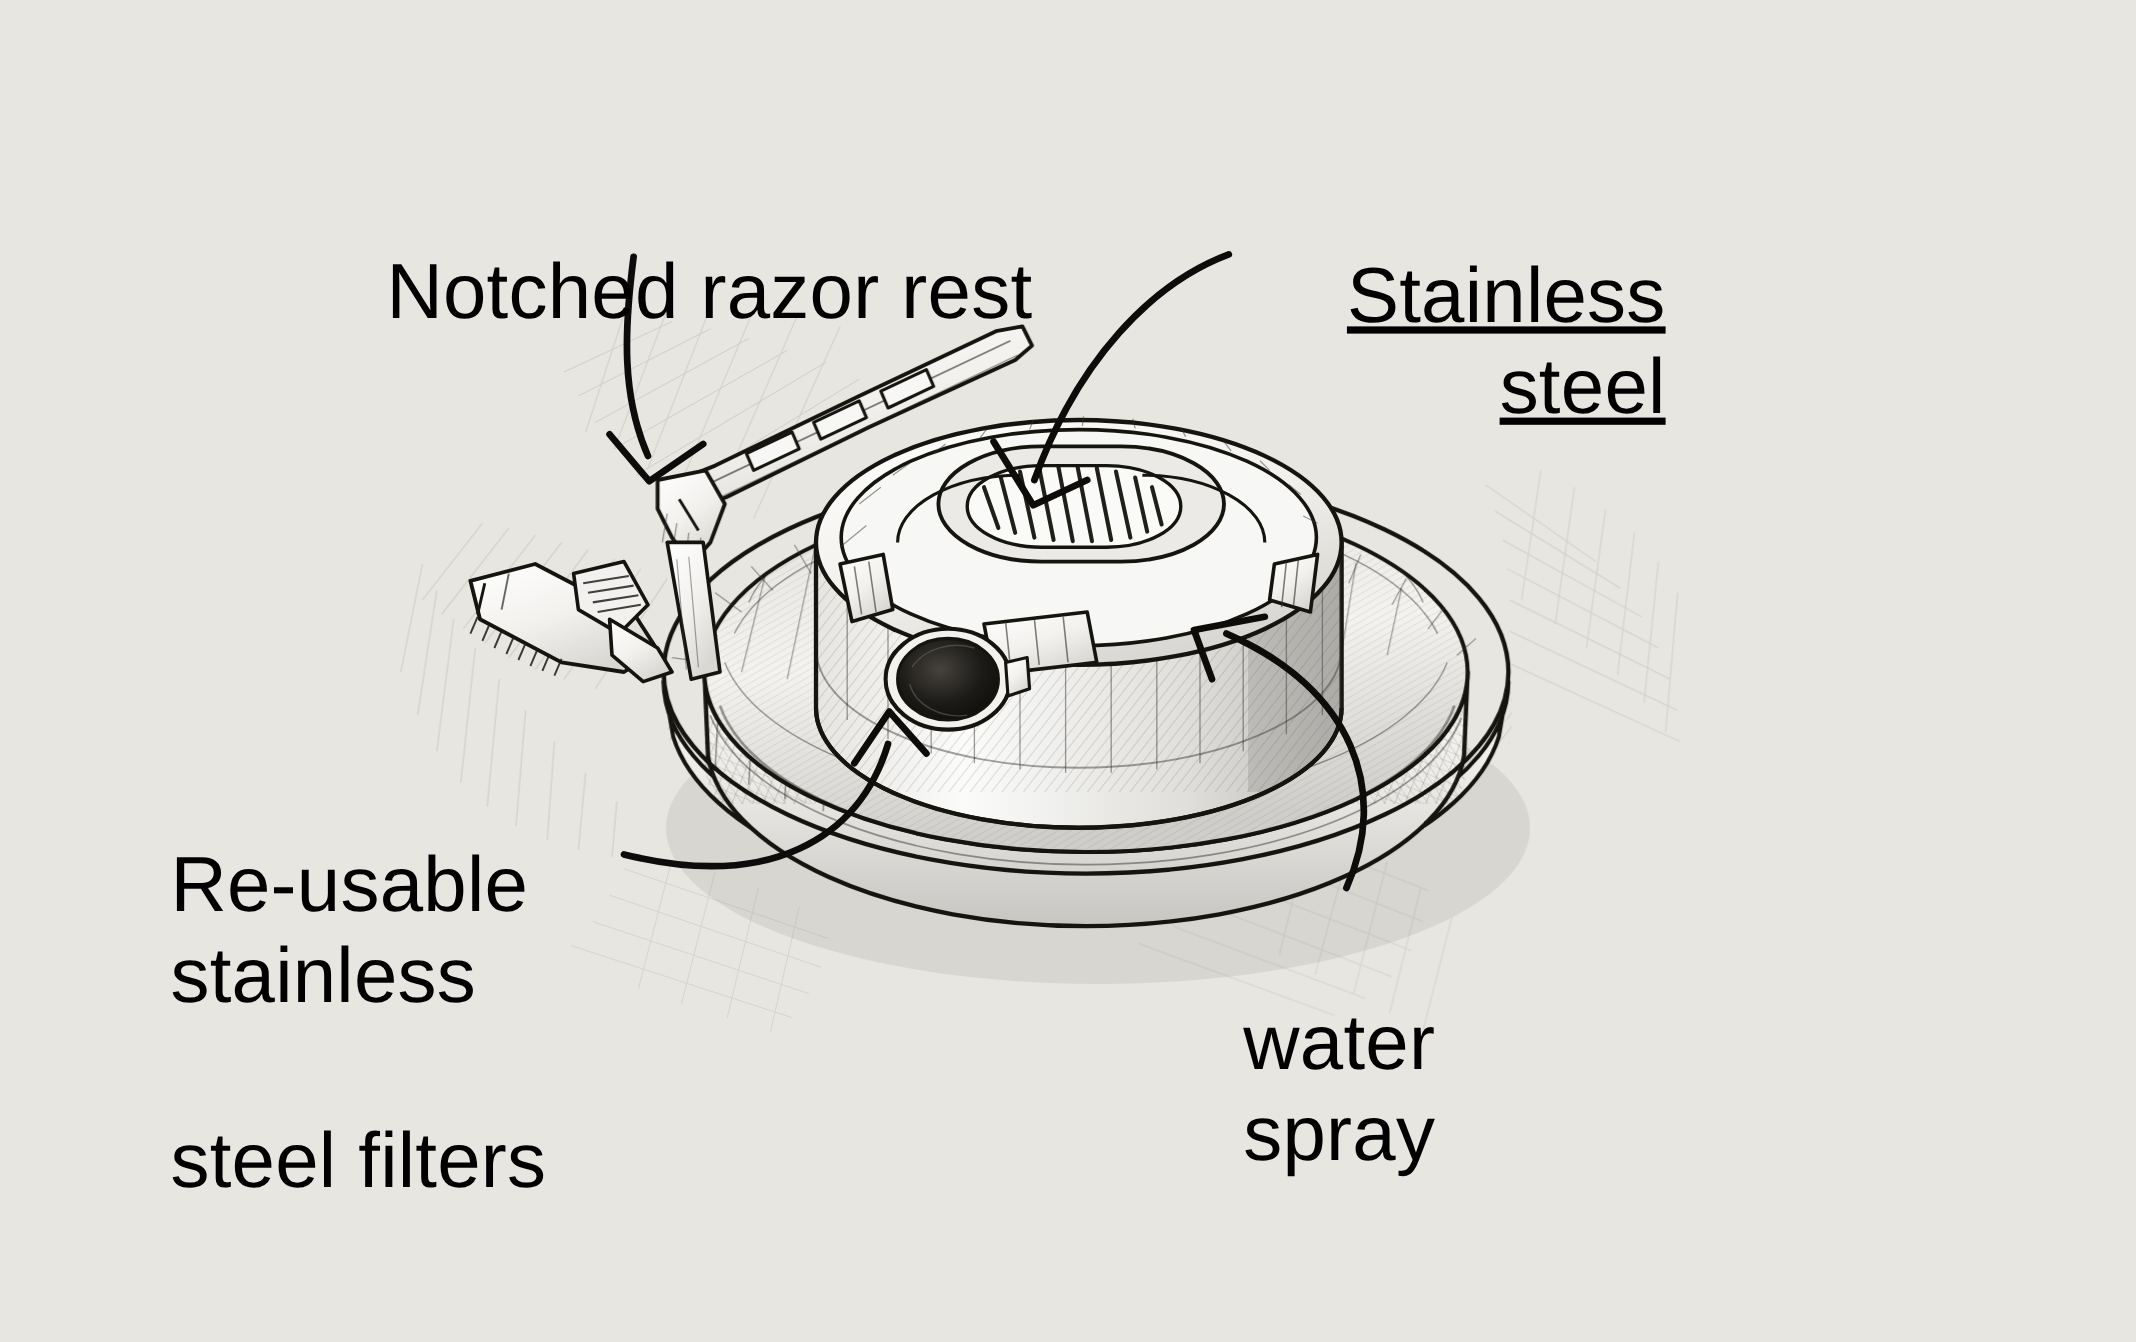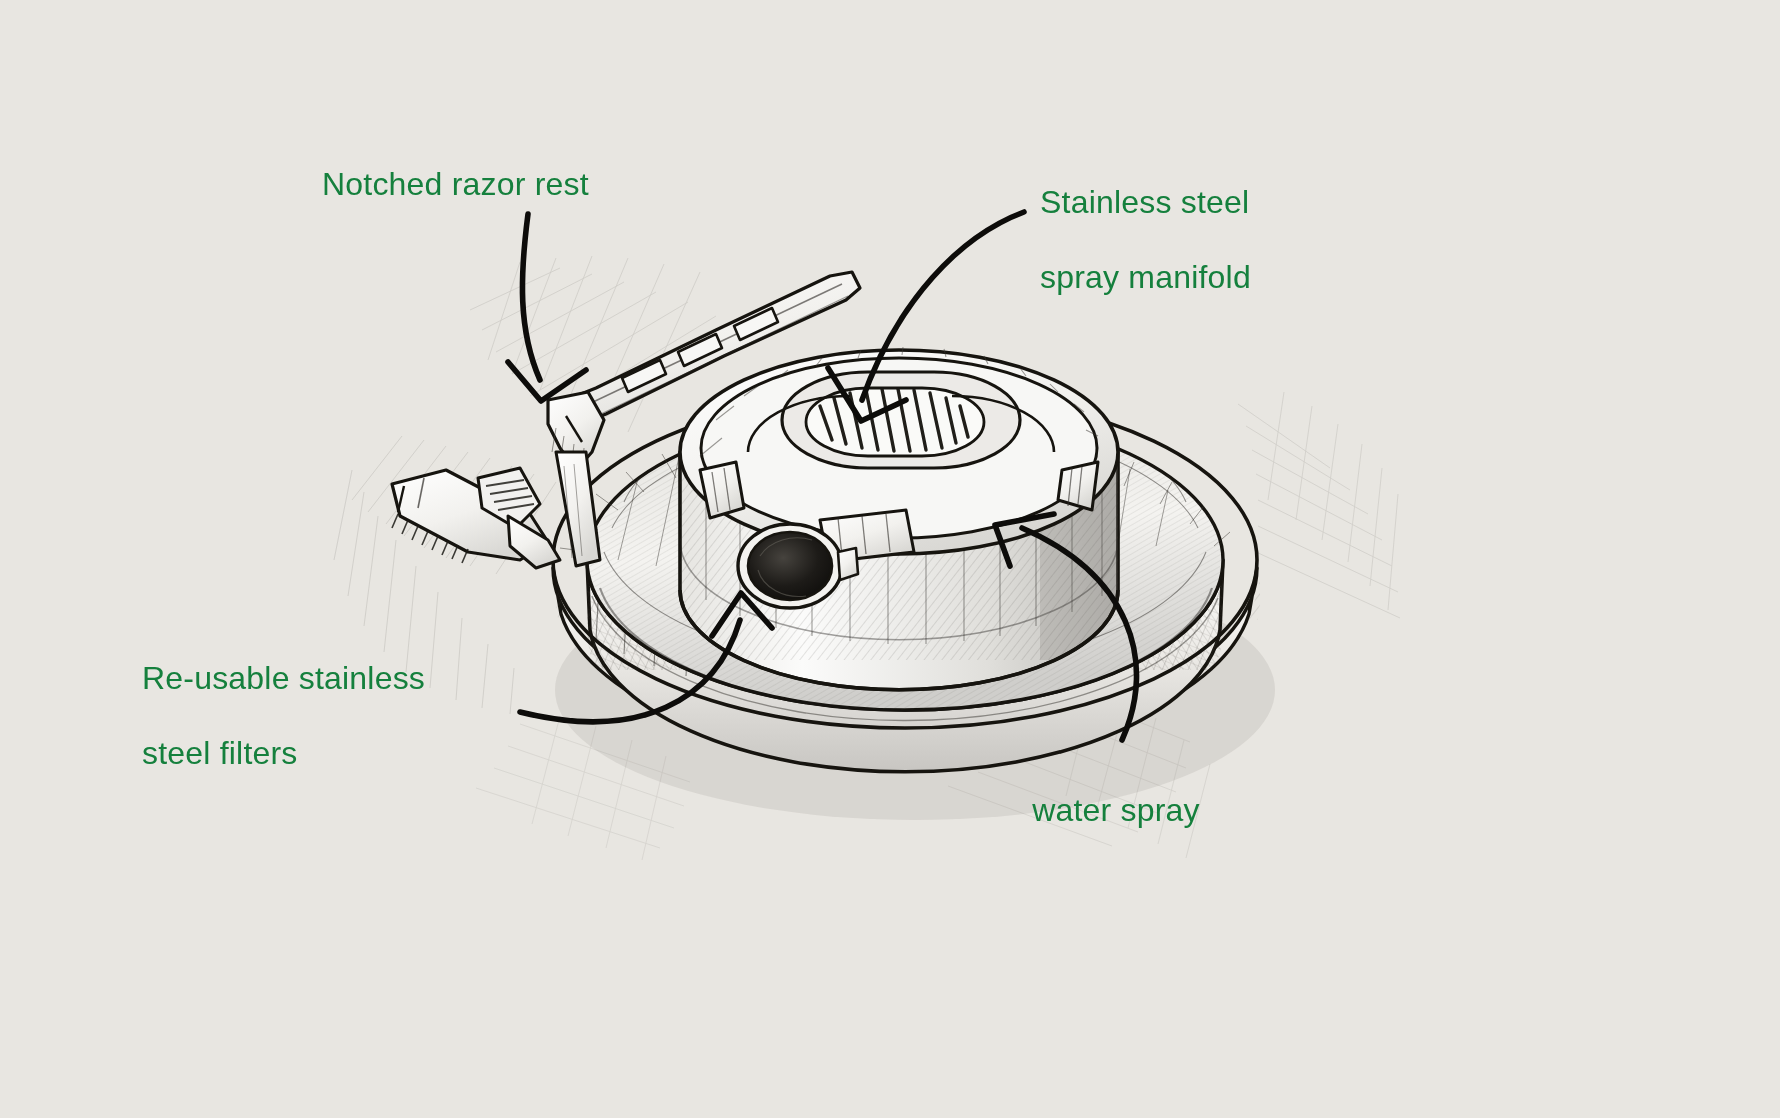--- a/index.html
+++ b/index.html
@@ -17,38 +17,39 @@
     font-family: "Liberation Sans", sans-serif;
   }
   #artboard {
     position: absolute;
     inset: 0;
     width: 1780px;
     height: 1118px;
   }
   .callout {
     position: absolute;
-    color: #15803d;
+    color: #000000;
     font-family: "Liberation Sans", sans-serif;
     font-weight: 400;
-    font-size: 32px;
+    font-size: 65px;
     line-height: 1.18;
     letter-spacing: 0.2px;
     white-space: pre-line;
     -webkit-font-smoothing: antialiased;
   }
   .callout-line { display: block; }
   #label-notched-razor-rest {
     left: 322px; top: 128px;
     text-align: left;
   }
   #label-stainless-steel-spray-manifold {
-    left: 1040px; top: 146px;
-    text-align: left;
+    left: 1040px; top: 131px;
+    text-align: right;
     width: 348px;
+    text-decoration: underline;
   }
   #label-reusable-steel-filters {
     left: 142px; top: 622px;
     width: 424px;
   }
   #label-free-standing-water-basin {
     left: 958px; top: 754px;
     text-align: center;
     width: 316px;
   }
@@ -451,21 +452,20 @@
       </g>
     </g>
   </svg>
 
   <div class="callout" id="label-notched-razor-rest">
     <span class="callout-line">Notched razor rest</span>
   </div>
 
   <div class="callout" id="label-stainless-steel-spray-manifold">
     <span class="callout-line">Stainless steel</span>
-    <span class="callout-line">spray manifold</span>
   </div>
 
   <div class="callout" id="label-reusable-steel-filters">
     <span class="callout-line">Re-usable stainless</span>
     <span class="callout-line">steel filters</span>
   </div>
 
   <div class="callout" id="label-free-standing-water-basin">
     <span class="callout-line">water spray</span>
   </div>

